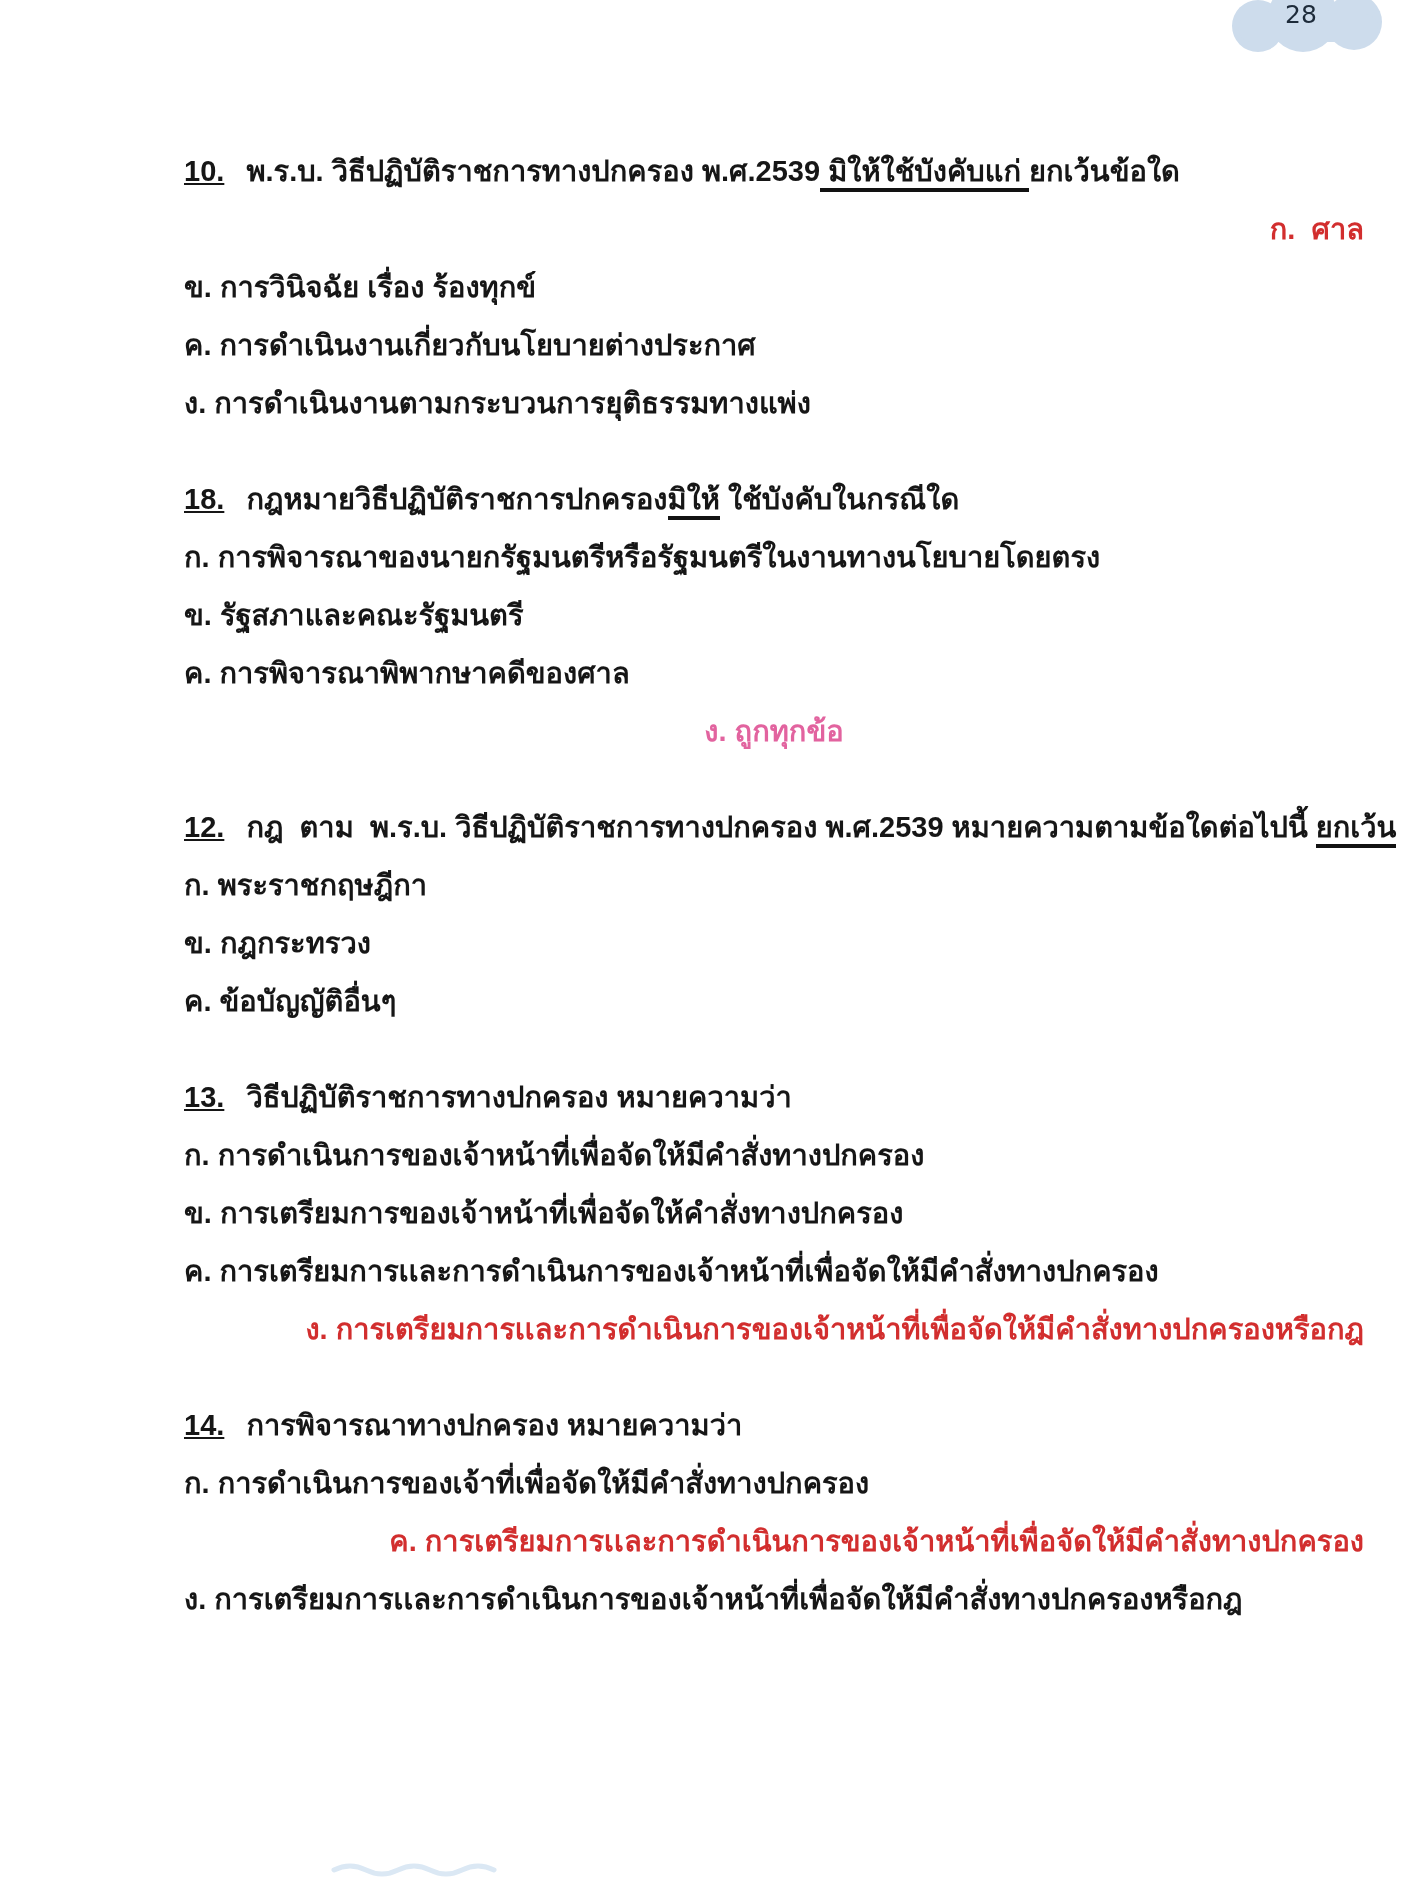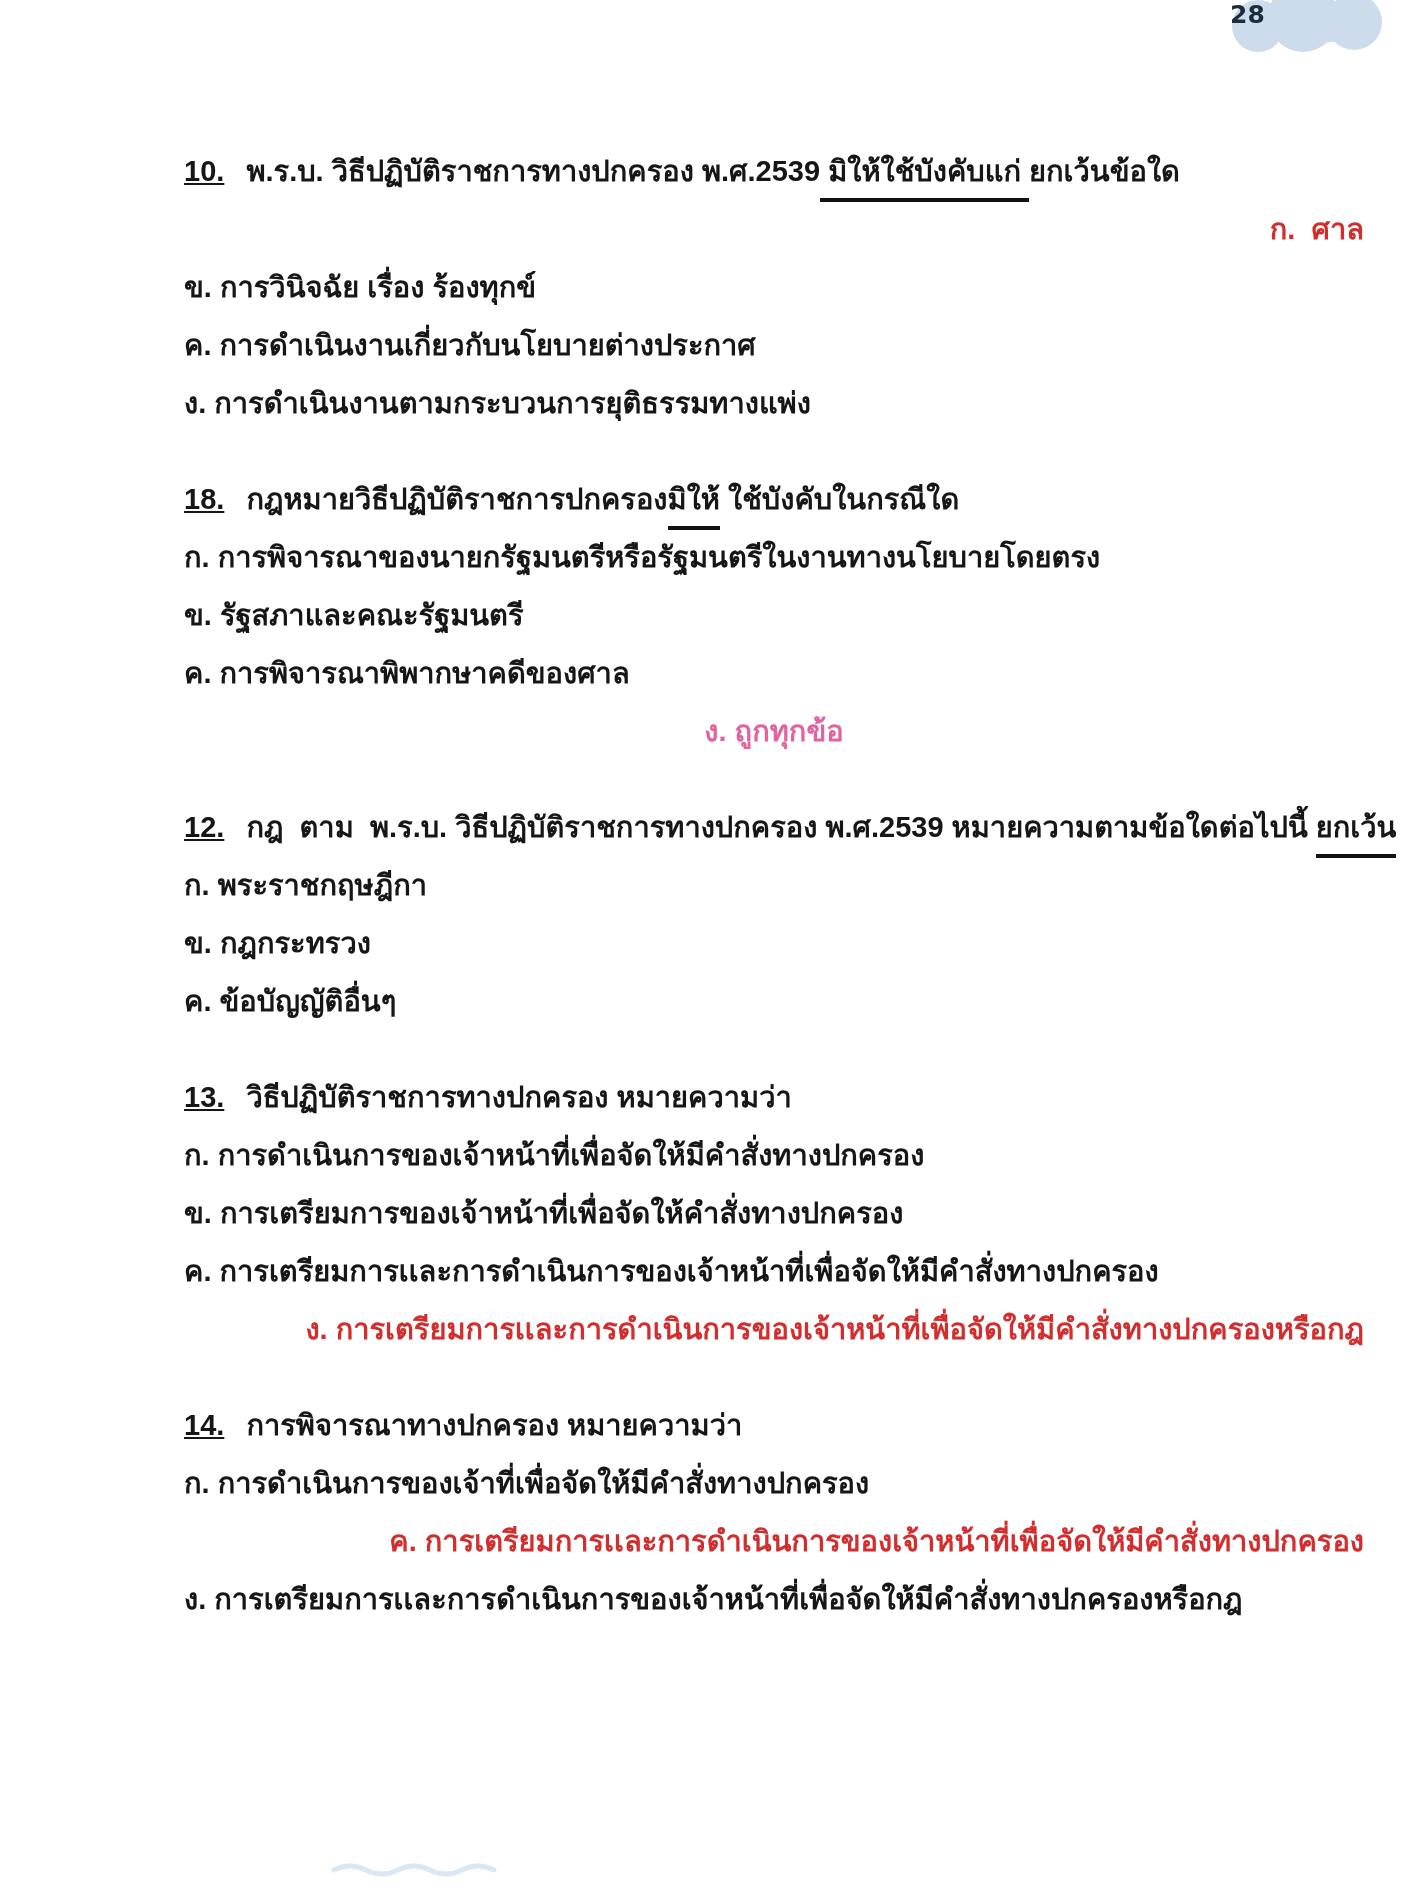--- a/index.html
+++ b/index.html
@@ -10,27 +10,27 @@
   body{background:#ffffff;font-family:"Liberation Sans","DejaVu Sans",sans-serif;}
   .page{position:relative;width:1414px;height:1888px;background:#ffffff;overflow:hidden;}
 
   
   .cloud{position:absolute;top:-16px;right:28px;width:156px;height:66px;}
   .cloud .puff{position:absolute;border-radius:50%;background:var(--cloud);}
   .cloud .p1{left:2px;top:16px;width:52px;height:52px;}
   .cloud .p2{left:38px;top:-2px;width:70px;height:70px;}
   .cloud .p3{left:96px;top:10px;width:56px;height:56px;}
   .cloud .base{position:absolute;left:8px;top:30px;width:140px;height:28px;border-radius:14px;background:var(--cloud);}
-  .cloud .num{position:absolute;left:0;right:14px;top:16px;
-    font-size:25px;font-weight:bold;color:var(--pagenum);font-family:"DejaVu Sans",sans-serif;}
+  .cloud .num{position:absolute;left:0;right:14px;top:16px;text-align:center;
+    font-size:25px;font-weight:normal;color:var(--pagenum);font-family:"DejaVu Sans",sans-serif;}
 
   .content{position:absolute;left:184px;top:142px;width:1180px;color:var(--text);}
   .question{margin-bottom:38px;}
   .line{font-size:29px;font-weight:bold;line-height:58px;white-space:pre;}
-  .ul{border-bottom:4px solid #121212;padding-bottom:11px;}
+  .ul{border-bottom:4px solid #121212;padding-bottom:1px;}
   .c-red{color:var(--red);text-align:right;}
   .c-pink{color:var(--pink);text-align:center;}
   .qnum{margin-right:14px;text-decoration:underline;}
 
   .squiggle{position:absolute;left:330px;top:1860px;}
 </style>
 </head>
 <body>
 
 <div class="page">

